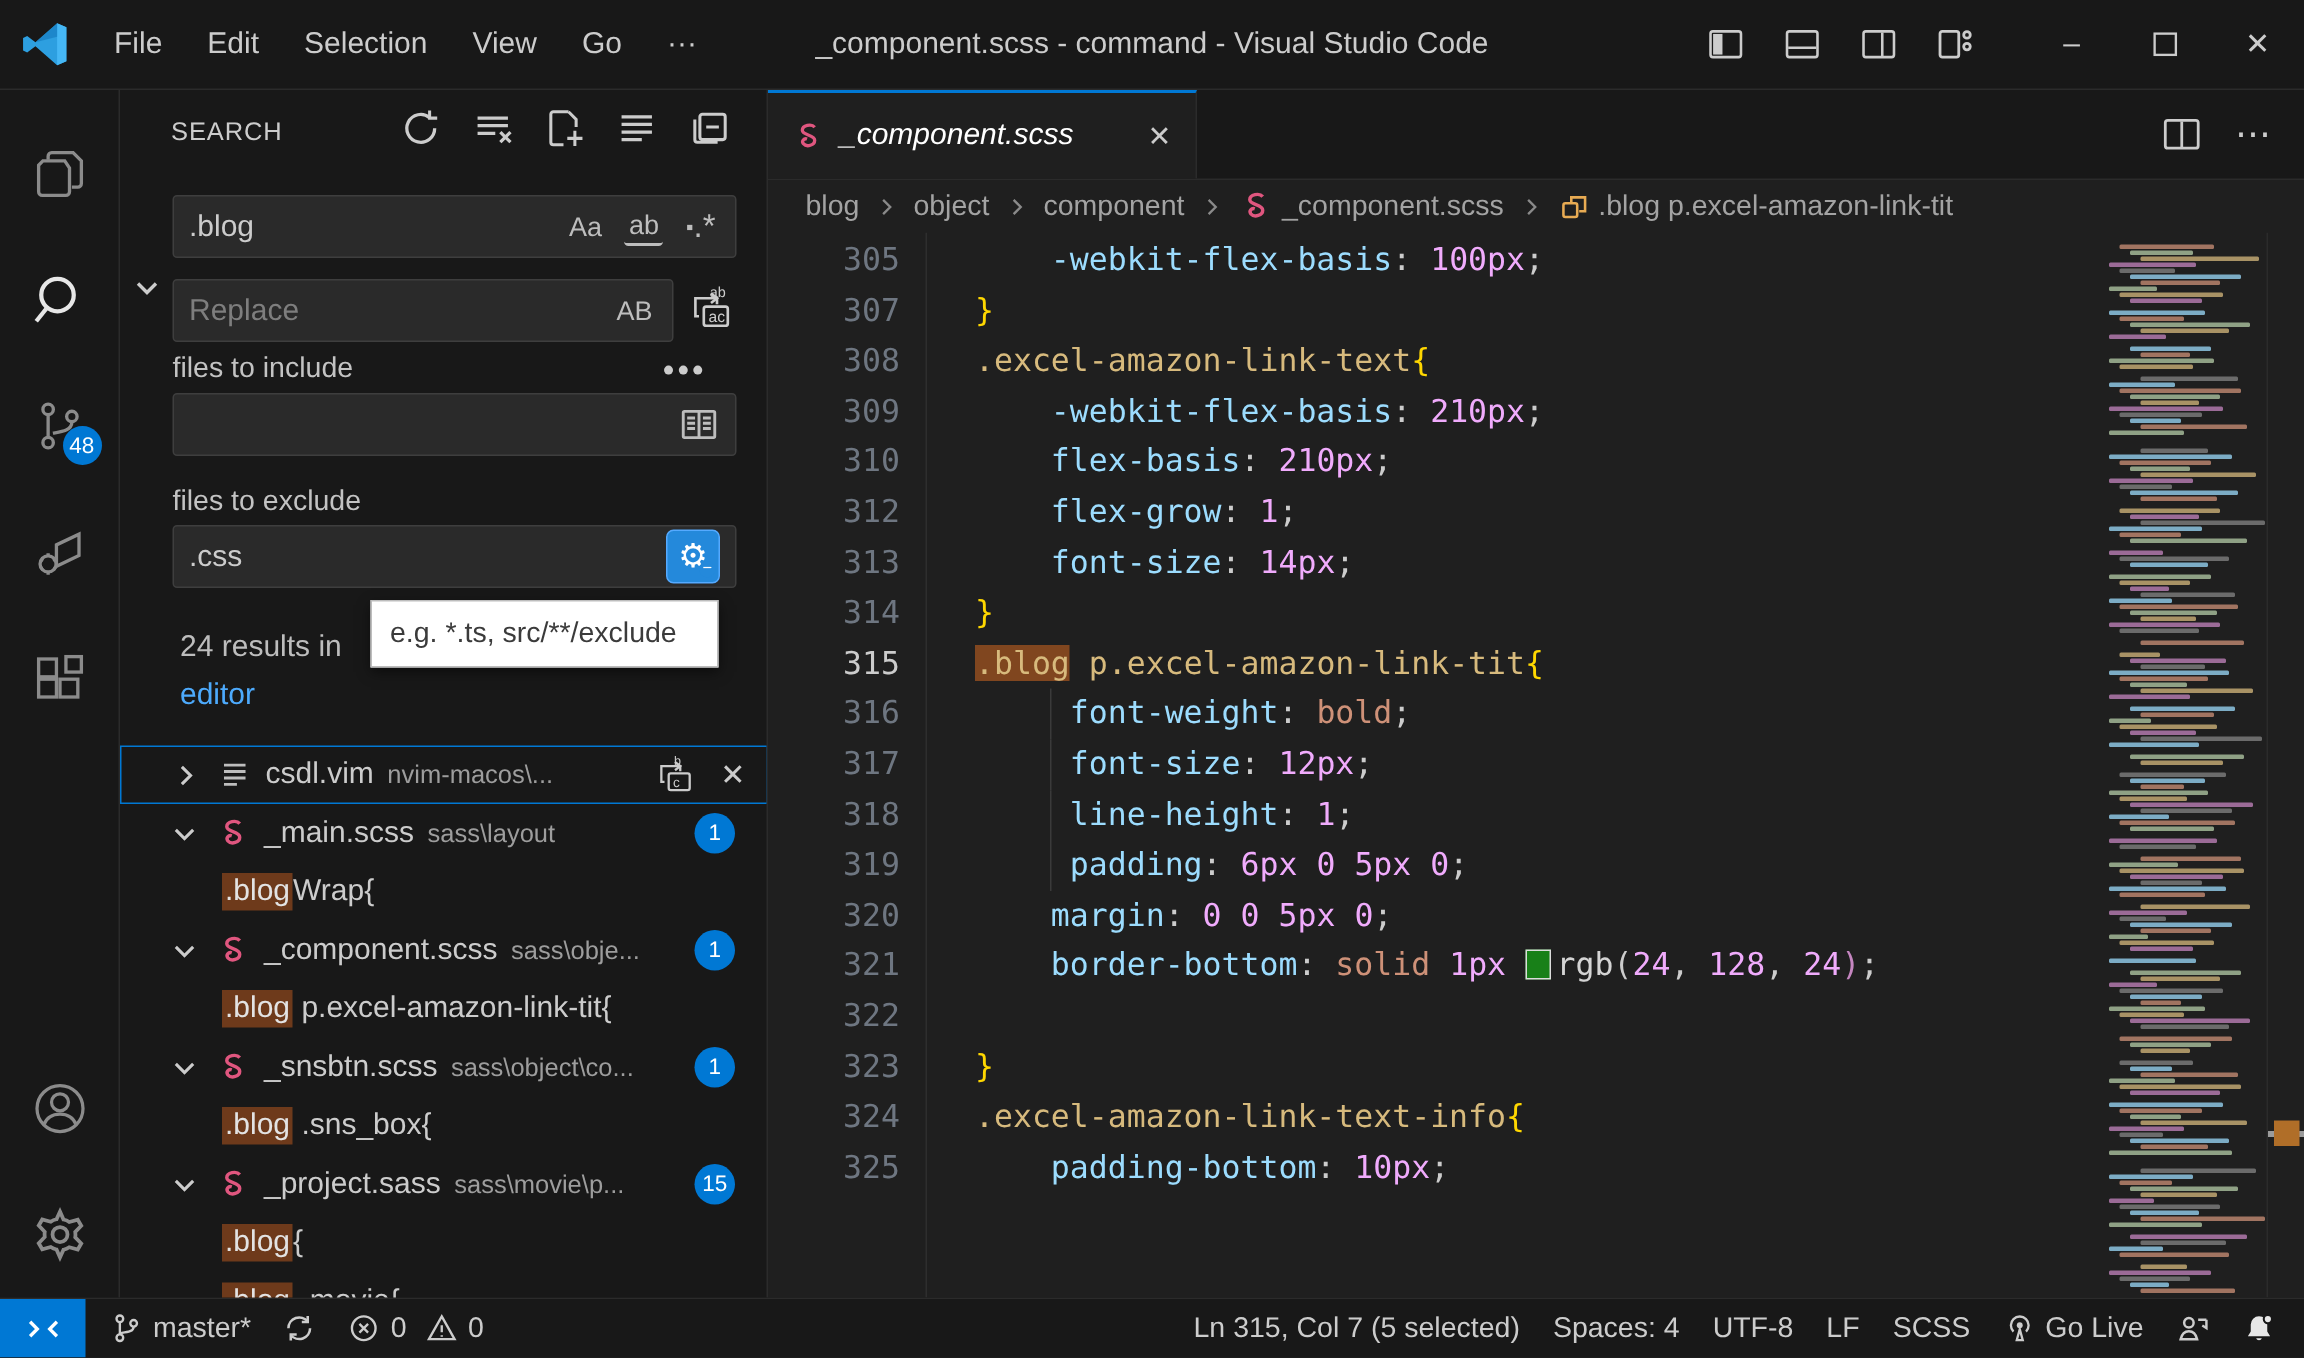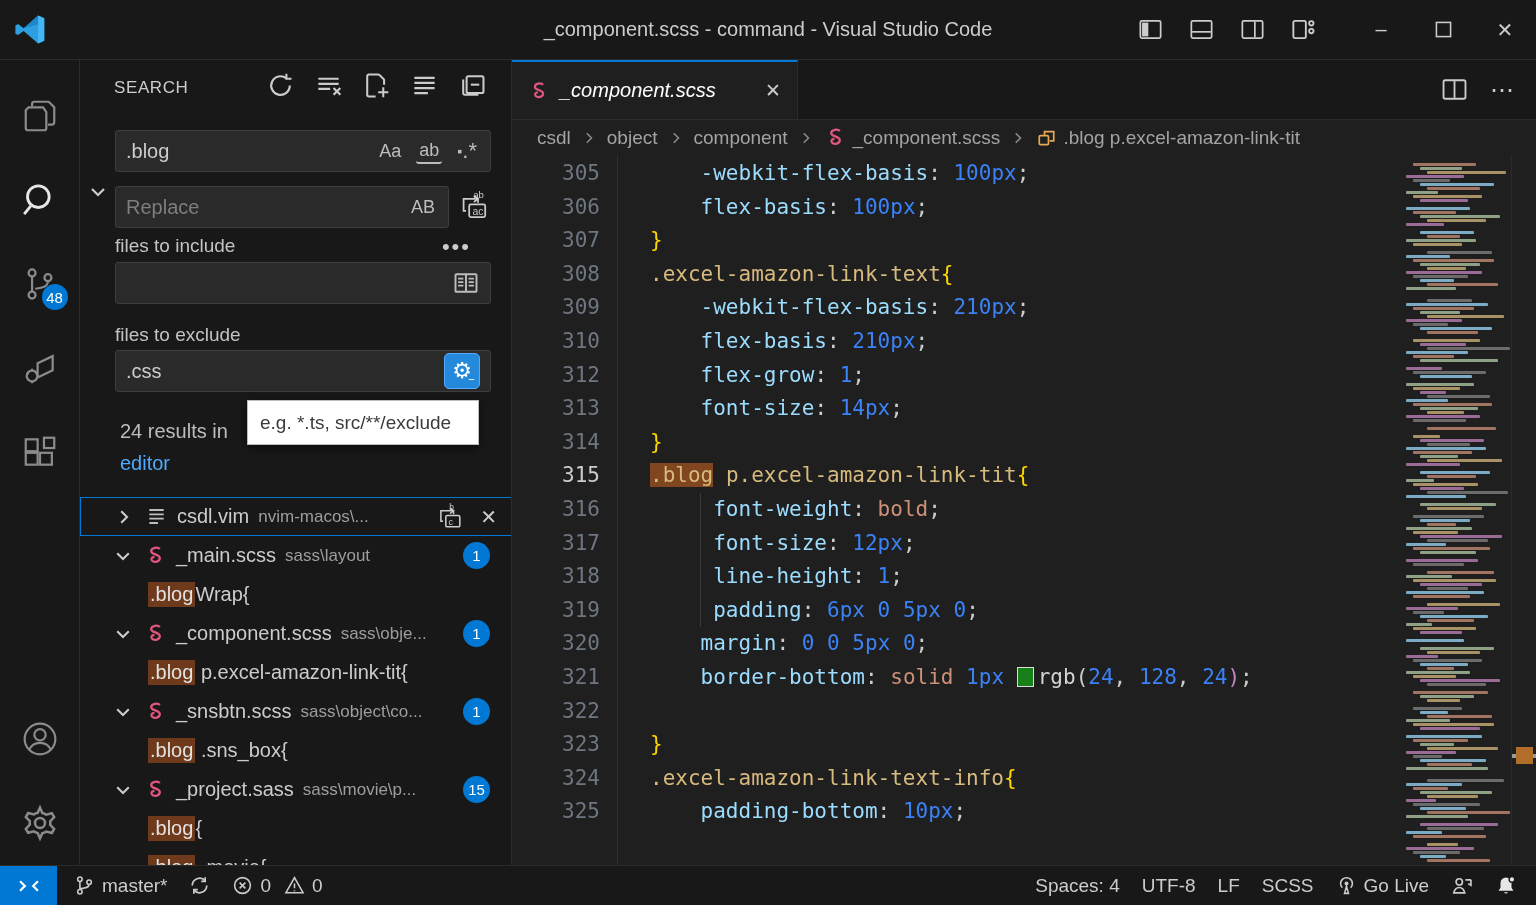--- a/index.html
+++ b/index.html
@@ -75,21 +75,21 @@
   .bc-sep{margin:0 7px;color:#8a8a8a}
   .bc-item{display:flex;align-items:center;gap:6px}
   .codearea{position:relative;flex:1;overflow:hidden;font-family:"DejaVu Sans Mono",monospace;font-size:21px;line-height:33.6px}
   .gutter-sep{position:absolute;left:105px;top:0;bottom:0;width:1px;background:#2e2e2e}
   .codelines{position:absolute;left:0;top:2px;right:132px}
   .cline{height:33.6px;white-space:pre;position:relative;display:flex}
   .ln{display:inline-block;width:88px;text-align:right;color:#6e7681;flex-shrink:0}
   .ln.cur{color:#cccccc}
   .ltxt{margin-left:50px}
   .ig{position:absolute;left:188px;top:0;bottom:0;width:1px;background:#3a3a3a}
-  .tok-prop{color:#9cdcfe}.tok-punc{color:#cccccc}.tok-num{color:#3b82f6}.tok-sel{color:#d7ba7d}
+  .tok-prop{color:#9cdcfe}.tok-punc{color:#cccccc}.tok-num{color:#f0abfc}.tok-sel{color:#d7ba7d}
   .tok-brace{color:#ffd700}.tok-val{color:#ce9178}.tok-fn{color:#d4d4d4}.tok-pnk{color:#c586c0}.tok-plain{color:#d4d4d4}
   .tok-match{background:#80461f;color:#d7ba7d}
   .tok-swatch{display:inline-block;width:17px;height:20px;background:#188018;border:1.5px solid #dcdcdc;vertical-align:-3px;margin-right:4px}
   .minimap{position:absolute;top:0;bottom:0;right:25px;width:105px;overflow:hidden;padding-top:4px}
   .mm-row{height:3px;margin-bottom:1px;border-radius:1px;opacity:.75}
   .ruler{position:absolute;top:0;bottom:0;right:0;width:25px;border-left:1px solid #2b2b2b}
   .ruler-line{position:absolute;top:599px;left:0;width:25px;height:4px;background:#9b9b9b}
   .ruler-box{position:absolute;top:592px;left:4px;width:17px;height:17px;background:#b06e28}
 
   
@@ -103,20 +103,28 @@
 <body>
 
 <div class="titlebar">
   <span class="logo">
     <svg width="33" height="33" viewBox="0 0 24 24">
         <path fill="#2d9fe0" d="M17.5 1.8 7 11 3 8l-2 1v6l2 1 4-3 10.5 9.2 4.5-2V3.8z"></path>
         <path fill="#45b7f5" d="M17.5 1.8v20.4l4.5-2V3.8z"></path>
         <path fill="#1278bd" d="M7 11l10.5-9.2v6.6z" opacity=".6"></path>
       </svg>
   </span>
+  <div class="menus">
+      <span class="menu-item">File</span>
+      <span class="menu-item">Edit</span>
+      <span class="menu-item">Selection</span>
+      <span class="menu-item">View</span>
+      <span class="menu-item">Go</span>
+      <span class="menu-item">···</span>
+    </div>
   <div class="win-title">_component.scss - command - Visual Studio Code</div>
   <div class="win-right">
     <div class="layout-icons">
       <span>
           <svg width="25" height="25" viewBox="0 0 16 16" fill="none" stroke="#ccc" stroke-width="1.1">
             <rect x="1.5" y="2.5" width="13" height="11" rx="1"></rect>
             <rect x="2.6" y="3.6" width="4" height="8.8" fill="#ccc" stroke="none"></rect>
           </svg>
         </span>
       <span>
@@ -420,21 +428,21 @@
             <svg width="27" height="27" viewBox="0 0 16 16" fill="none" stroke="#ccc" stroke-width="1.1">
               <rect x="1.5" y="2.5" width="13" height="11" rx="1"></rect>
               <path d="M8 3v10"></path>
             </svg>
           </span>
         <span style="font-size:24px;letter-spacing:2px">⋯</span>
       </div>
     </div>
     <div class="breadcrumbs">
         <span class="bc-item">
-          <span>csdl</span>
+          <span>blog</span>
         </span>
         <span class="bc-sep">
           <svg width="18" height="18" viewBox="0 0 16 16" fill="none" stroke="#8a8a8a" stroke-width="1.4">
             <path d="M6 3.8 10.2 8 6 12.2"></path>
           </svg>
         </span>
         <span class="bc-item">
           <span>object</span>
         </span>
         <span class="bc-sep">
@@ -470,21 +478,20 @@
               <path d="M6.5 6.5v-3h7v7h-3"></path>
             </svg>
           </span>
           <span>.blog p.excel-amazon-link-tit</span>
         </span>
       </div>
     <div class="codearea">
       <div class="gutter-sep"></div>
       <div class="codelines">
           <div class="cline"><span class="ln">305</span><span class="ltxt"><span class="tok-prop">    -webkit-flex-basis</span><span class="tok-punc">: </span><span class="tok-num">100px</span><span class="tok-punc">;</span></span></div>
-          <div class="cline"><span class="ln">306</span><span class="ltxt"><span class="tok-prop">    flex-basis</span><span class="tok-punc">: </span><span class="tok-num">100px</span><span class="tok-punc">;</span></span></div>
           <div class="cline"><span class="ln">307</span><span class="ltxt"><span class="tok-brace">}</span></span></div>
           <div class="cline"><span class="ln">308</span><span class="ltxt"><span class="tok-sel">.excel-amazon-link-text</span><span class="tok-brace">{</span></span></div>
           <div class="cline"><span class="ln">309</span><span class="ltxt"><span class="tok-prop">    -webkit-flex-basis</span><span class="tok-punc">: </span><span class="tok-num">210px</span><span class="tok-punc">;</span></span></div>
           <div class="cline"><span class="ln">310</span><span class="ltxt"><span class="tok-prop">    flex-basis</span><span class="tok-punc">: </span><span class="tok-num">210px</span><span class="tok-punc">;</span></span></div>
           <div class="cline"><span class="ln">312</span><span class="ltxt"><span class="tok-prop">    flex-grow</span><span class="tok-punc">: </span><span class="tok-num">1</span><span class="tok-punc">;</span></span></div>
           <div class="cline"><span class="ln">313</span><span class="ltxt"><span class="tok-prop">    font-size</span><span class="tok-punc">: </span><span class="tok-num">14px</span><span class="tok-punc">;</span></span></div>
           <div class="cline"><span class="ln">314</span><span class="ltxt"><span class="tok-brace">}</span></span></div>
           <div class="cline"><span class="ln cur">315</span><span class="ltxt"><span class="tok-match">.blog</span><span class="tok-plain"> </span><span class="tok-sel">p.excel-amazon-link-tit</span><span class="tok-brace">{</span></span></div>
           <div class="cline"><span class="ln">316</span><span class="ltxt"><span class="tok-prop">     font-weight</span><span class="tok-punc">: </span><span class="tok-val">bold</span><span class="tok-punc">;</span></span><i class="ig"></i></div>
           <div class="cline"><span class="ln">317</span><span class="ltxt"><span class="tok-prop">     font-size</span><span class="tok-punc">: </span><span class="tok-num">12px</span><span class="tok-punc">;</span></span><i class="ig"></i></div>
@@ -714,20 +721,23 @@
       <span>0</span>
       <svg width="21" height="21" viewBox="0 0 16 16" fill="none" stroke="#ccc" stroke-width="1.2" style="margin-left:6px">
           <path d="M8 2 14.5 13.5h-13z"></path>
           <path d="M8 6.5v3.5M8 11.6v.7"></path>
         </svg>
       <span>0</span>
     </div>
   </div>
   <div class="sb-right">
     <div class="sb-item">
+        <span>Ln 315, Col 7 (5 selected)</span>
+      </div>
+    <div class="sb-item">
         <span>Spaces: 4</span>
       </div>
     <div class="sb-item">
         <span>UTF-8</span>
       </div>
     <div class="sb-item">
         <span>LF</span>
       </div>
     <div class="sb-item">
         <span>SCSS</span>

